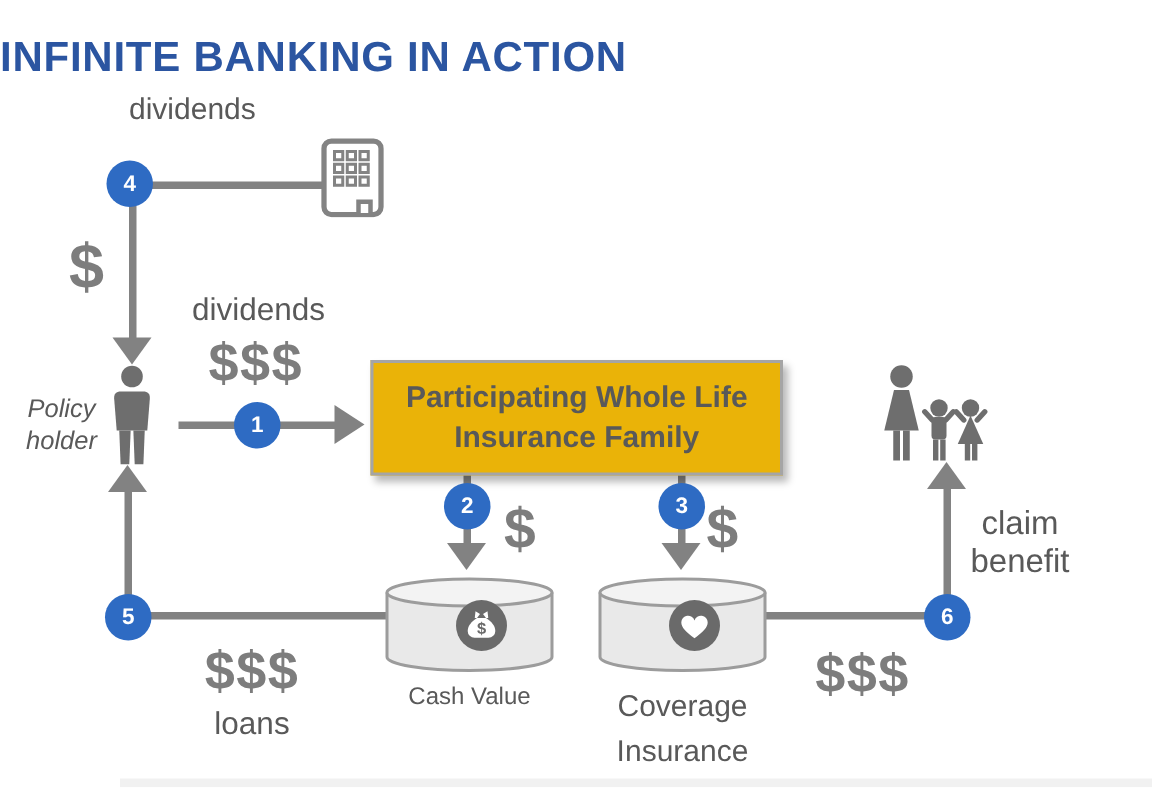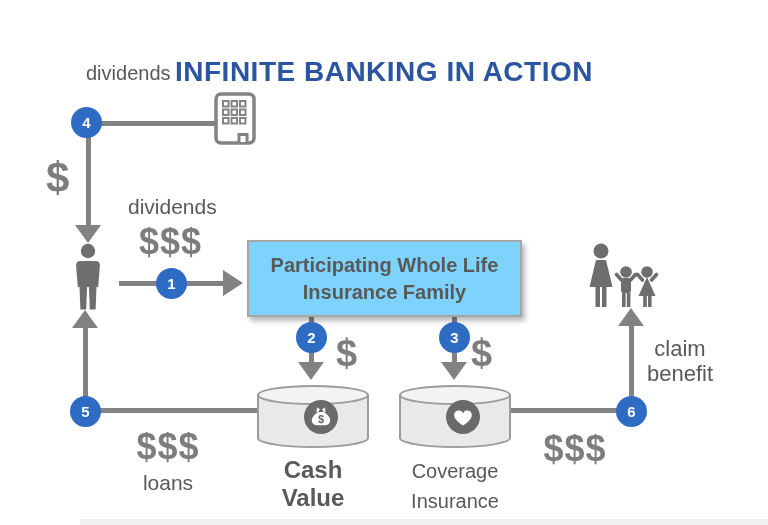--- a/index.html
+++ b/index.html
@@ -13,28 +13,28 @@
   .step {
     width:31px; height:31px; border-radius:50%; background:#2e6bc3;
     color:#ffffff; font-weight:bold; font-size:15px;
     display:flex; align-items:center; justify-content:center; z-index:5;
   }
   .hline, .vline { background:#828282; z-index:1; }
   .arr-down { width:0; height:0; border-left:13px solid transparent; border-right:13px solid transparent; border-top:18px solid #828282; z-index:2; }
   .arr-up   { width:0; height:0; border-left:13px solid transparent; border-right:13px solid transparent; border-bottom:18px solid #828282; z-index:2; }
   .arr-right{ width:0; height:0; border-top:13px solid transparent; border-bottom:13px solid transparent; border-left:20px solid #828282; z-index:2; }
   .policy-box {
-    background:#7dd3fc; border:2px solid #a5a5a5;
+    background:#eab308; border:2px solid #a5a5a5;
     box-shadow:3px 4px 5px rgba(0,0,0,0.28);
     display:flex; flex-direction:column; align-items:center; justify-content:center;
     font-weight:bold; font-size:20px; color:#595959; line-height:27px; z-index:3;
   }
   .title {
-    left:0; right:0; top:22px; text-align:center;
-    font-size:28px; font-weight:bold; color:#2b55a1; letter-spacing:0.5px;margin-top:34px;
+    left:0; right:0; top:22px; text-align:left;
+    font-size:28px; font-weight:bold; color:#2b55a1; letter-spacing:0.5px;
   }
   .badge {
     width:34px; height:34px; border-radius:50%; z-index:4;
     display:flex; align-items:center; justify-content:center;
   }
   .center { text-align:center; }
   .italic { font-style:italic; }
 </style>
 </head>
 <body>
@@ -74,20 +74,24 @@
 
   <div class="abs" style="left:70px; top:243px; z-index:3;">
     <svg width="36" height="68" viewBox="0 0 36 68">
       <circle cx="18" cy="8" r="7.2" fill="#6e6e6e"></circle>
       <path d="M10.5 18 h15 c3 0 4.6 1.8 4.4 4.6 L28.2 44 H7.8 L6.1 22.6 C5.9 19.8 7.5 18 10.5 18 Z" fill="#6e6e6e"></path>
       <path d="M9.5 44 h7.6 l-0.9 22.5 h-5.8 Z" fill="#6e6e6e"></path>
       <path d="M18.9 44 h7.6 l-0.9 22.5 h-5.8 Z" fill="#6e6e6e"></path>
     </svg>
   </div>
 
+  <div class="abs lbl italic center" style="left:10px; top:262px; width:62px; font-size:17px; line-height:21px;">
+    <div>Policy</div>
+    <div>holder</div>
+  </div>
 
   <div class="abs lbl" style="left:128px; top:195px; font-size:21px;">dividends</div>
   <div class="abs money" style="left:139px; top:221px; font-size:36px;">$$$</div>
 
   <div class="abs hline" style="left:119px; top:281px; width:106px; height:5px;"></div>
   <div class="abs arr-right" style="left:223px; top:270px;"></div>
   <div class="abs step" style="left:156px; top:268px;">
     <span>1</span>
   </div>
 
@@ -126,21 +130,21 @@
     </svg>
   </div>
   <div class="abs badge" style="left:304px; top:400px;">
     <svg width="34" height="34" viewBox="0 0 34 34">
       <circle cx="17" cy="17" r="17" fill="#6a6a6a"></circle>
       <path d="M13 7.5 l3 1.8 -2 2.7 h-1.5 Z M21 7.5 l-3 1.8 2 2.7 h1.5 Z" fill="#ffffff"></path>
       <path d="M14 12 h6 c4 2.6 6.2 5.6 6.2 8.6 a4.6 4.6 0 0 1 -4.6 4.6 h-9.2 a4.6 4.6 0 0 1 -4.6 -4.6 c0 -3 2.2 -6 6.2 -8.6 Z" fill="#ffffff"></path>
       <text x="17" y="22.8" font-size="11" font-weight="bold" fill="#6a6a6a" text-anchor="middle" font-family="Liberation Sans, sans-serif">$</text>
     </svg>
   </div>
-  <div class="abs lbl center" style="left:251px; top:456px; width:124px; font-size:24px;font-weight:bold;">Cash Value</div>
+  <div class="abs lbl center" style="left:251px; top:456px; width:124px; font-size:16px;">Cash Value</div>
 
   <div class="abs" style="left:398px; top:384px; z-index:3;">
     <svg width="114" height="66" viewBox="0 0 114 66">
       <path d="M2 11 v43 a55 9 0 0 0 110 0 v-43" fill="#e9e9e9" stroke="#9c9c9c" stroke-width="2"></path>
       <ellipse cx="57" cy="11" rx="55" ry="9" fill="#f3f3f3" stroke="#9c9c9c" stroke-width="2"></ellipse>
     </svg>
   </div>
   <div class="abs badge" style="left:446px; top:400px;">
     <svg width="34" height="34" viewBox="0 0 34 34">
       <circle cx="17" cy="17" r="17" fill="#6a6a6a"></circle>

